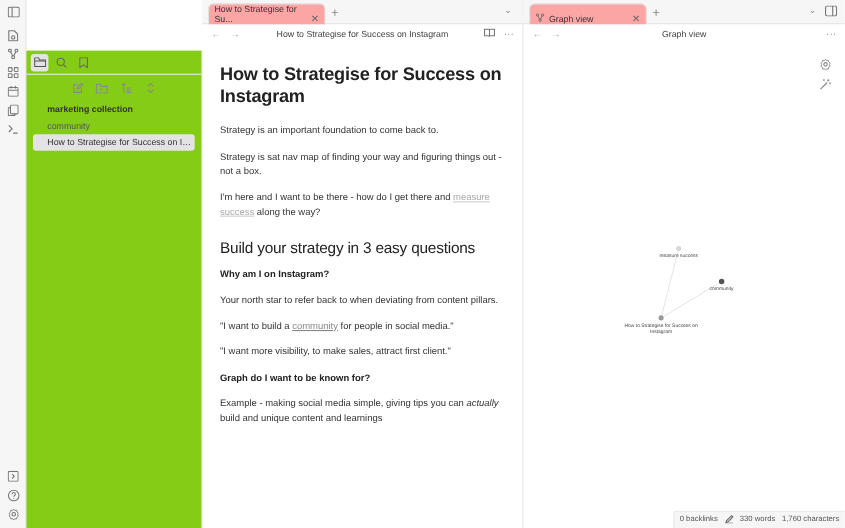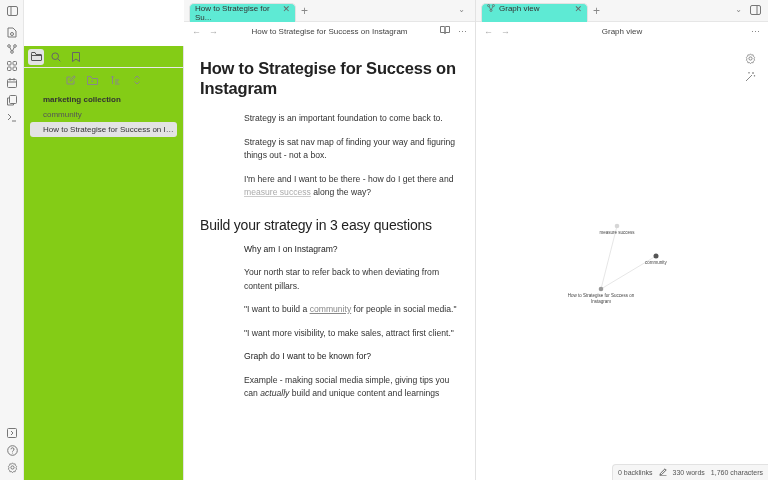--- a/index.html
+++ b/index.html
@@ -16,34 +16,34 @@
   .sb-actions { height: 20px; display: flex; justify-content: center; gap: 8px; align-items: center; margin-top: 2px; color: #888; }
   .sb-actions .ab { width: 14px; height: 14px; display: flex; align-items: center; justify-content: center; }
   .tree { padding: 0 6px; margin-top: 2px; }
   .tree .item { height: 15px; line-height: 15px; padding-left: 13px; font-size: 8px; color: #555; border-radius: 3px; margin-bottom: 0px; white-space: nowrap; overflow: hidden; text-overflow: ellipsis; }
   .tree .item.folder { font-weight: bold; color: #333; }
   .tree .item.active { background: #e3e3e3; color: #333; }
 
   .pane-left { position: absolute; left: 184px; top: 0; width: 292px; height: 480px; background: #fff; border-right: 1px solid #e2e2e2; }
   .pane-right { position: absolute; left: 476px; top: 0; width: 292px; height: 480px; background: #fff; }
   .tabbar { height: 22px; background: #f6f6f6; border-bottom: 1px solid #e6e6e6; position: relative; }
-  .tab { position: absolute; top: 3px; height: 19px; background: #5eead4; border: 1px solid #e2e2e2; border-bottom: none; border-radius: 5px 5px 0 0; display: flex; align-items: flex-start; padding: 0 5px; font-size: 8px; color: #333; }
+  .tab { position: absolute; top: 3px; height: 19px; background: #fca5a5; border: 1px solid #e2e2e2; border-bottom: none; border-radius: 5px 5px 0 0; display: flex; align-items: flex-end; padding: 0 5px; font-size: 8px; color: #333; }
   .tab .close { margin-left: auto; color: #666; font-size: 9px; }
   .tab-plus { position: absolute; top: 4px; color: #888; font-size: 12px; }
   .tab-chev { position: absolute; top: 5px; color: #888; font-size: 8px; }
   .viewhdr { height: 18px; display: flex; align-items: center; position: relative; }
   .viewhdr .nav { position: absolute; left: 8px; color: #aaa; font-size: 9px; display: flex; gap: 8px; }
   .viewhdr .ttl { width: 100%; text-align: center; font-size: 8px; color: #444; }
   .viewhdr .acts { position: absolute; right: 8px; color: #777; font-size: 9px; display: flex; gap: 8px; }
 
   .doc { padding: 14px 16px 0 16px; font-size: 8.6px; line-height: 13.5px; color: #333; }
   .doc h1 { font-size: 16.5px; line-height: 20px; font-weight: bold; color: #222; margin-bottom: 14px; margin-top: 4px; letter-spacing: -0.2px; }
   .doc h2 { font-size: 14px; line-height: 18px; font-weight: normal; color: #222; margin: 16px 0 9px 0; letter-spacing: -0.2px; }
-  .doc p { margin-bottom: 10px; margin-left: 44px; }
-  .doc p.b { font-weight: normal; color: #222; }
+  .doc p { margin-bottom: 10px; }
+  .doc p.b { font-weight: bold; color: #222; }
   .doc .link-un { color: #aaa; text-decoration: underline; text-decoration-color: #ccc; }
   .doc .link { color: #888; text-decoration: underline; }
 
   .graph { position: absolute; left: 0; top: 40px; width: 292px; height: 420px; }
   .graph-ctrl { position: absolute; right: 12px; color: #888; font-size: 10px; }
   .node-label { position: absolute; font-size: 4.5px; color: #444; text-align: center; line-height: 5.5px; }
 
   .statusbar { position: absolute; right: 0; bottom: 0; height: 16px; background: #f6f6f6; border: 1px solid #e2e2e2; border-right: none; border-bottom: none; border-radius: 4px 0 0 0; display: flex; align-items: center; gap: 6px; padding: 0 5px; font-size: 7px; color: #555; }
 </style>
 </head>

